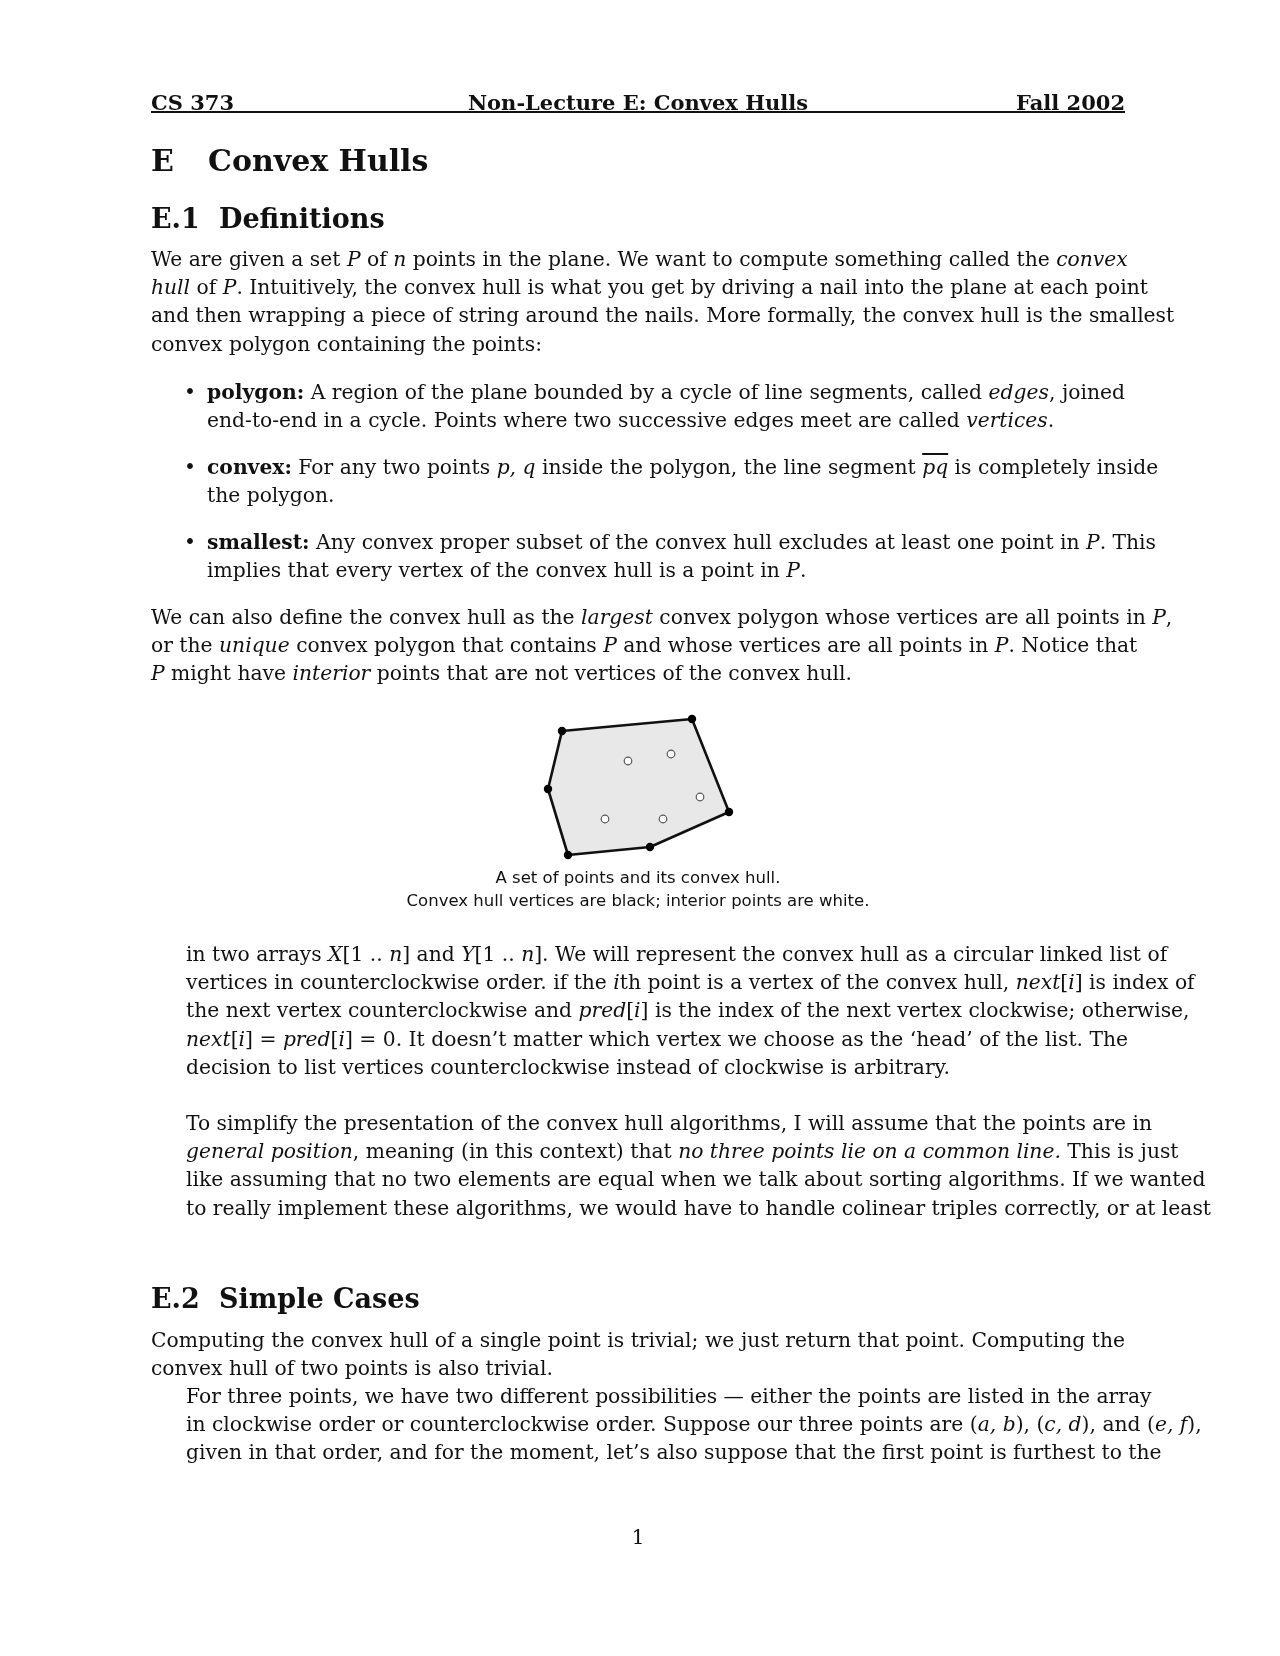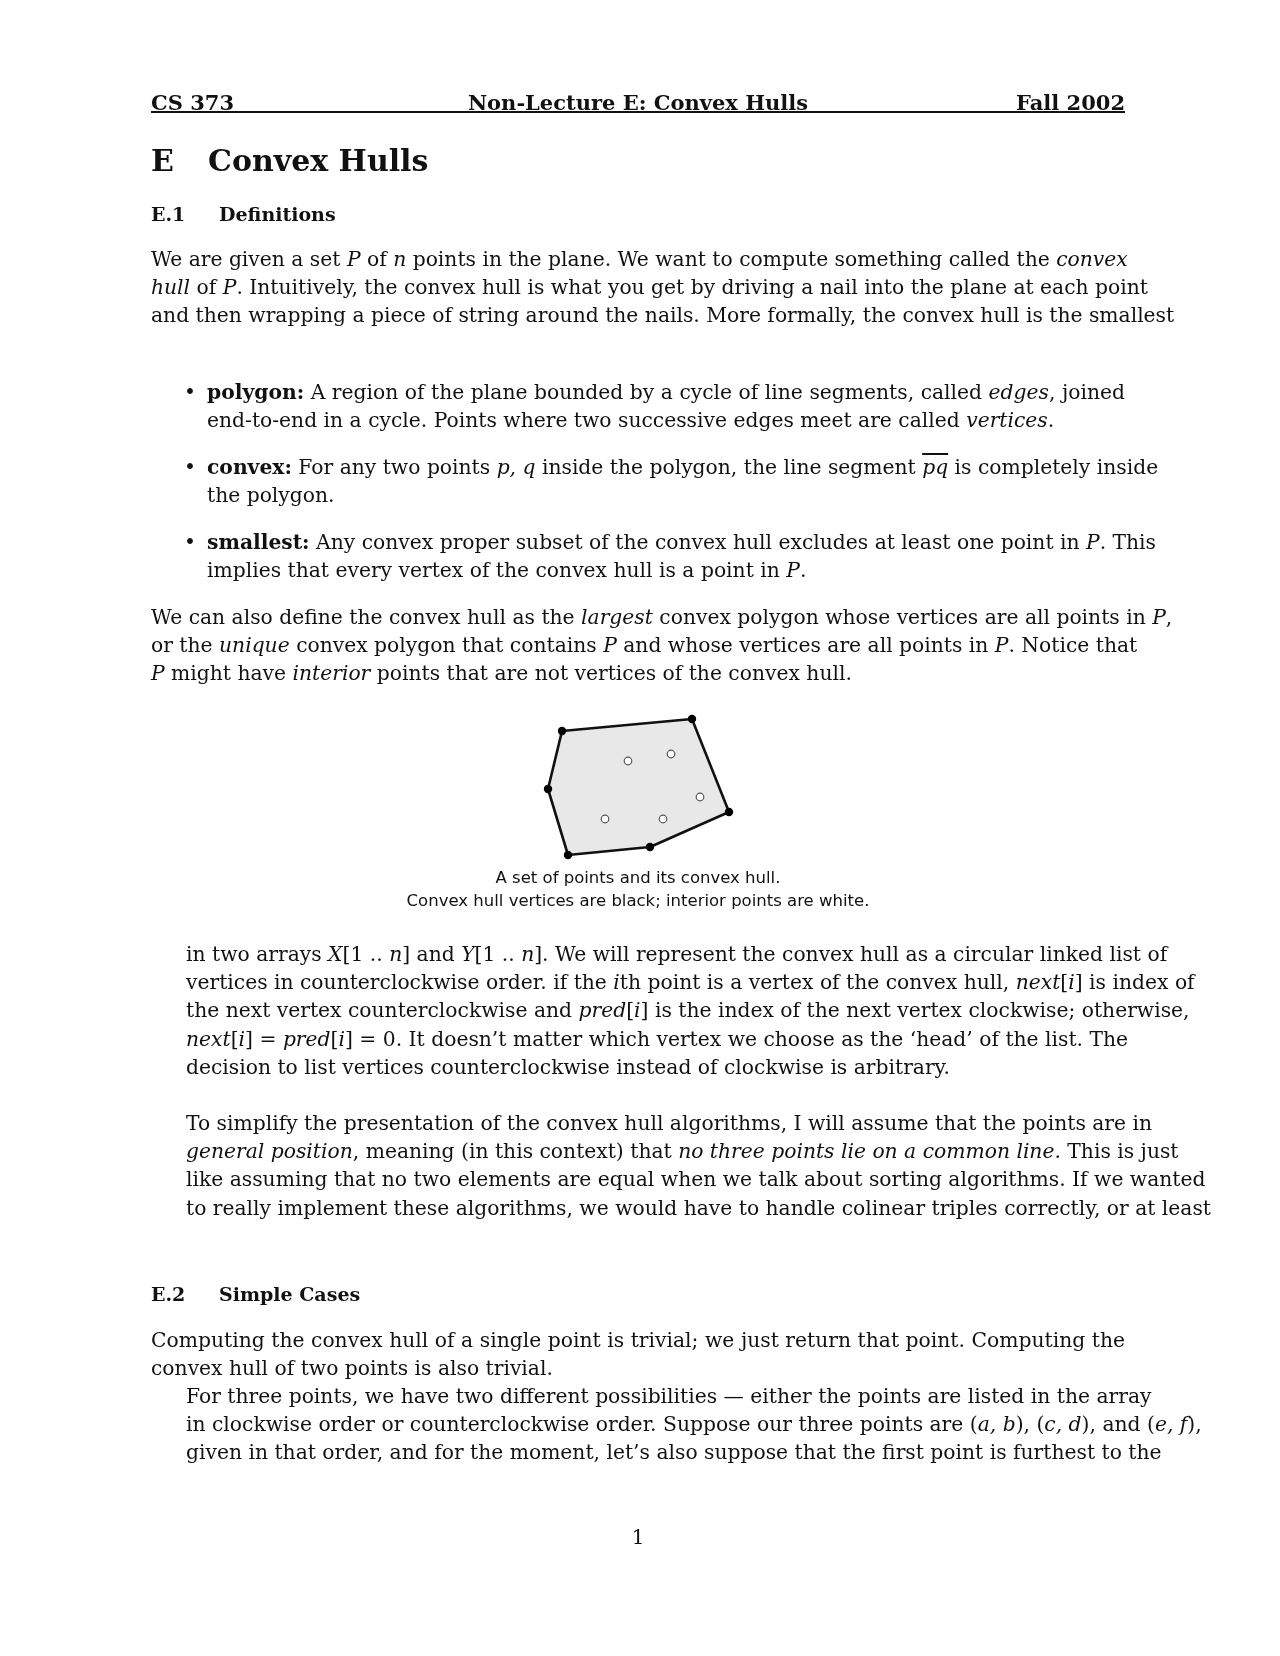--- a/index.html
+++ b/index.html
@@ -7,21 +7,21 @@
          font-family:"DejaVu Serif", "Liberation Serif", serif; color:#111; }
   .page { position:absolute; left:151px; top:0; width:974px; }
   .hdr { position:absolute; top:82px; left:0; width:974px; height:30px;
          font-weight:bold; font-size:21px; }
   .hdr span { position:absolute; top:8px; white-space:nowrap; }
   .hdr .l { left:0; } .hdr .c { left:0; width:974px; text-align:center; } .hdr .r { right:0; }
   .hdr-rule { position:absolute; top:111px; left:0; width:974px; height:2px; background:#111; }
   .h1 { position:absolute; top:143px; left:0; font-weight:bold; font-size:30px; white-space:nowrap; }
   .h1 .num, .h2 .num { display:inline-block; }
   .h1 .num { width:57px; }
-  .h2 { position:absolute; left:0; font-weight:bold; font-size:19px; white-space:nowrap; }
+  .h2 { position:absolute; left:0; font-weight:bold; font-size:27px; white-space:nowrap; }
   .h2 .num { width:68px; }
   .para { position:absolute; left:0; width:974px; font-size:20.3px; line-height:28.2px;
           text-align:justify; }
   .para.indent { text-indent:35px; }
   .line { display:block; text-align:justify; text-align-last:justify; white-space:nowrap; }
   .line.last { text-align-last:left; }
   .bul { position:absolute; left:0; width:974px; font-size:20.3px; line-height:28.2px; }
   .bul .dot { position:absolute; left:33px; top:0; }
   .bul .txt { position:absolute; left:56px; width:918px; }
   i { font-style:italic; }
@@ -48,20 +48,21 @@
   </div>
 
   <div class="h2" style="top:203px;">
     <span class="num">E.1</span><span>Definitions</span>
   </div>
 
   <div class="para" style="top:245px;">
       <span class="line">We are given a set <i>P</i> of <i>n</i> points in the plane. We want to compute something called the <i>convex</i></span>
       <span class="line"><i>hull</i> of <i>P</i>. Intuitively, the convex hull is what you get by driving a nail into the plane at each point</span>
       <span class="line">and then wrapping a piece of string around the nails. More formally, the convex hull is the smallest</span>
+      <span class="line last">convex polygon containing the points:</span>
     </div>
 
   <div class="bul" style="top:378px;">
     <span class="dot">•</span>
     <div class="txt">
         <span class="line"><b>polygon:</b> A region of the plane bounded by a cycle of line segments, called <i>edges</i>, joined</span>
         <span class="line last">end-to-end in a cycle. Points where two successive edges meet are called <i>vertices</i>.</span>
       </div>
   </div>
   <div class="bul" style="top:453px;">

